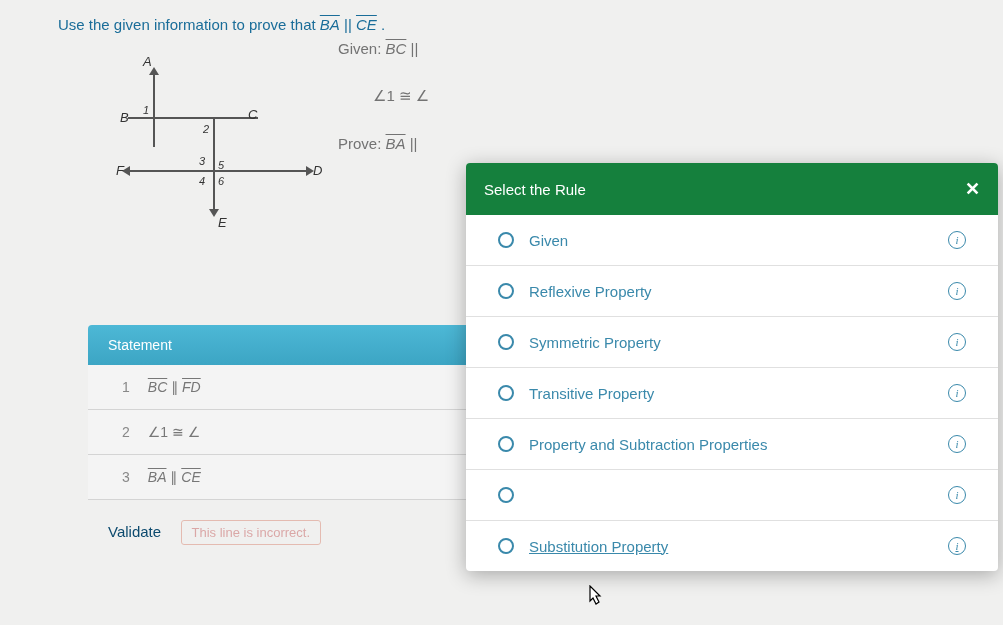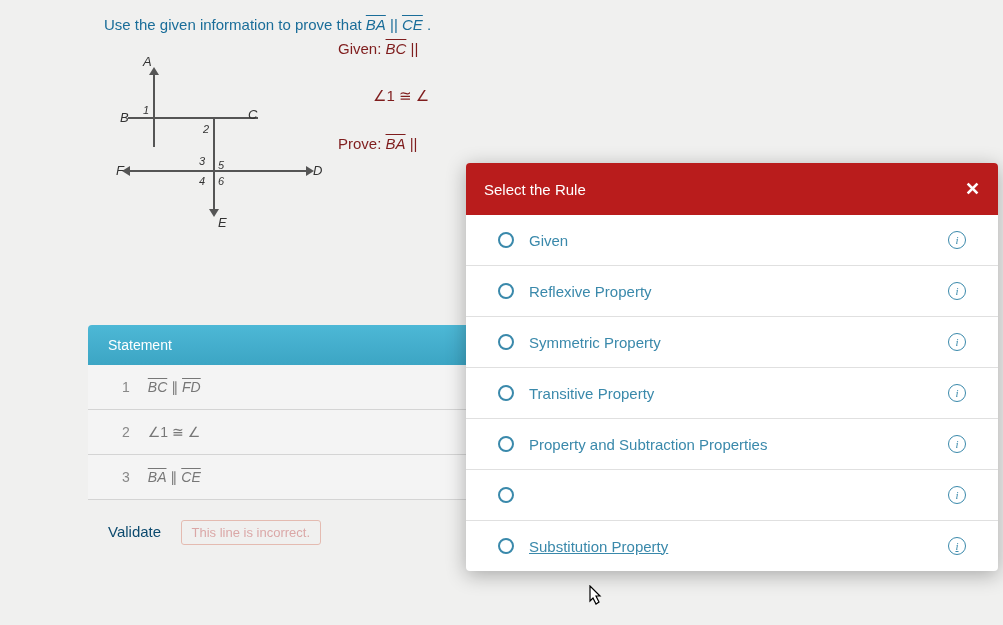--- a/index.html
+++ b/index.html
@@ -1,18 +1,18 @@
 <!DOCTYPE html>
 <html><head>
   <meta charset="utf-8">
   <style>
     * { margin: 0; padding: 0; box-sizing: border-box; font-family: Arial, sans-serif; }
     body { width: 1003px; height: 625px; background: #f0f0ef; position: relative; overflow: hidden; }
     
-    .problem-text { padding: 14px 0 0 104px; color: #1a6d99; font-size: 15px; line-height: 1.5; }
+    .problem-text { padding: 14px 0 0 58px; color: #1a6d99; font-size: 15px; line-height: 1.5; }
     .problem-text .overline { text-decoration: overline; font-style: italic; }
     
     .main-content { display: flex; padding: 30px 0 0 78px; }
     
     .diagram-area { width: 320px; position: relative; }
     .diagram { position: relative; width: 220px; height: 160px; margin-left: 20px; }
     .diagram-line { position: absolute; background: #555; }
     .v-line { left: 55px; top: 5px; width: 2px; height: 75px; }
     .h-line-top { left: 30px; top: 50px; width: 130px; height: 2px; }
     .v-line2 { left: 115px; top: 50px; width: 2px; height: 95px; }
@@ -32,36 +32,36 @@
     .pt-F { left: 18px; top: 96px; }
     
     .angle-num { position: absolute; font-size: 11px; color: #333; font-style: italic; }
     .ang1 { left: 45px; top: 37px; }
     .ang2 { left: 105px; top: 56px; }
     .ang3 { left: 101px; top: 88px; }
     .ang4 { left: 101px; top: 108px; }
     .ang5 { left: 120px; top: 92px; }
     .ang6 { left: 120px; top: 108px; }
     
-    .given-prove { position: absolute; left: 338px; top: 40px; color: #7f1d1d; font-size: 15px; }
+    .given-prove { position: absolute; left: 338px; top: 40px; color: #737373; font-size: 15px; }
     .gp-row { margin-bottom: 30px; }
     .gp-row .overline { text-decoration: overline; font-style: italic; }
     
     .proof-table { position: absolute; left: 88px; top: 325px; width: 780px; }
     .table-header { background: linear-gradient(#4db8d6, #3ca5c4); color: white; padding: 12px 20px; font-size: 14px; border-radius: 4px 4px 0 0; }
     .table-row { padding: 14px 20px 14px 34px; border-bottom: 1px solid rgba(180,180,180,0.5); background: rgba(255,255,255,0.3); color: #777; font-size: 14px; display:flex; }
     .row-num { color:#888; margin-right: 18px; font-size:14px; }
     .table-row .overline { text-decoration: overline; font-style: italic; }
     .validate-row { padding: 20px 20px; }
     .validate-btn { color: #0c4a6e; font-size: 15px; display: inline-block; }
     .validate-hint { display:inline-block; border:1px solid #d98; color:#c77; font-size:13px; padding:4px 10px; border-radius:3px; margin-left:15px; opacity:0.6;}
     
     
     .modal { position: absolute; left: 466px; top: 163px; width: 532px; background: white; box-shadow: 0 4px 20px rgba(0,0,0,0.3); border-radius: 4px; z-index: 100; }
-    .modal-header { background: #b91c1c; color: white; padding: 15px 18px; display: flex; justify-content: space-between; align-items: center; font-size: 15px; border-radius: 4px 4px 0 0; }
+    .modal-header { background: #15803d; color: white; padding: 15px 18px; display: flex; justify-content: space-between; align-items: center; font-size: 15px; border-radius: 4px 4px 0 0; }
     .modal-close { color: white; font-size: 18px; cursor: pointer; font-weight: bold; }
     .modal-item { padding: 16px 32px; display: flex; align-items: center; border-bottom: 1px solid #e0e0e0; color: #3a89ab; font-size: 15px; cursor: pointer; }
     .radio { width: 16px; height: 16px; border: 2px solid #3a89ab; border-radius: 50%; margin-right: 15px; flex-shrink: 0; }
     .info-icon { width: 18px; height: 18px; border: 1.5px solid #3a89ab; border-radius: 50%; display: flex; align-items: center; justify-content: center; color: #3a89ab; font-size: 11px; margin-left: auto; font-style: italic; font-family: serif; }
     
     .cursor-icon { position: absolute; left: 582px; top: 585px; z-index: 200; font-size: 20px; }
   </style>
 </head>
 <body>
 

